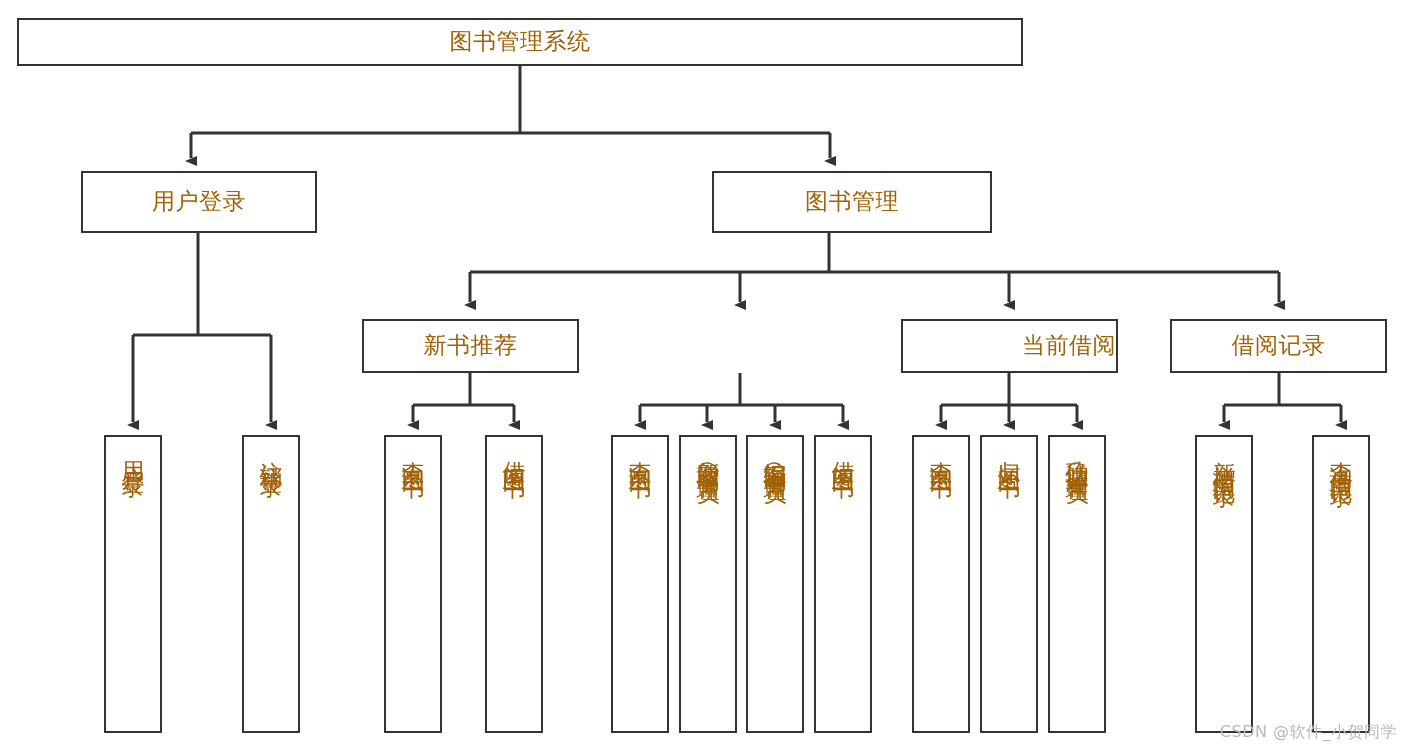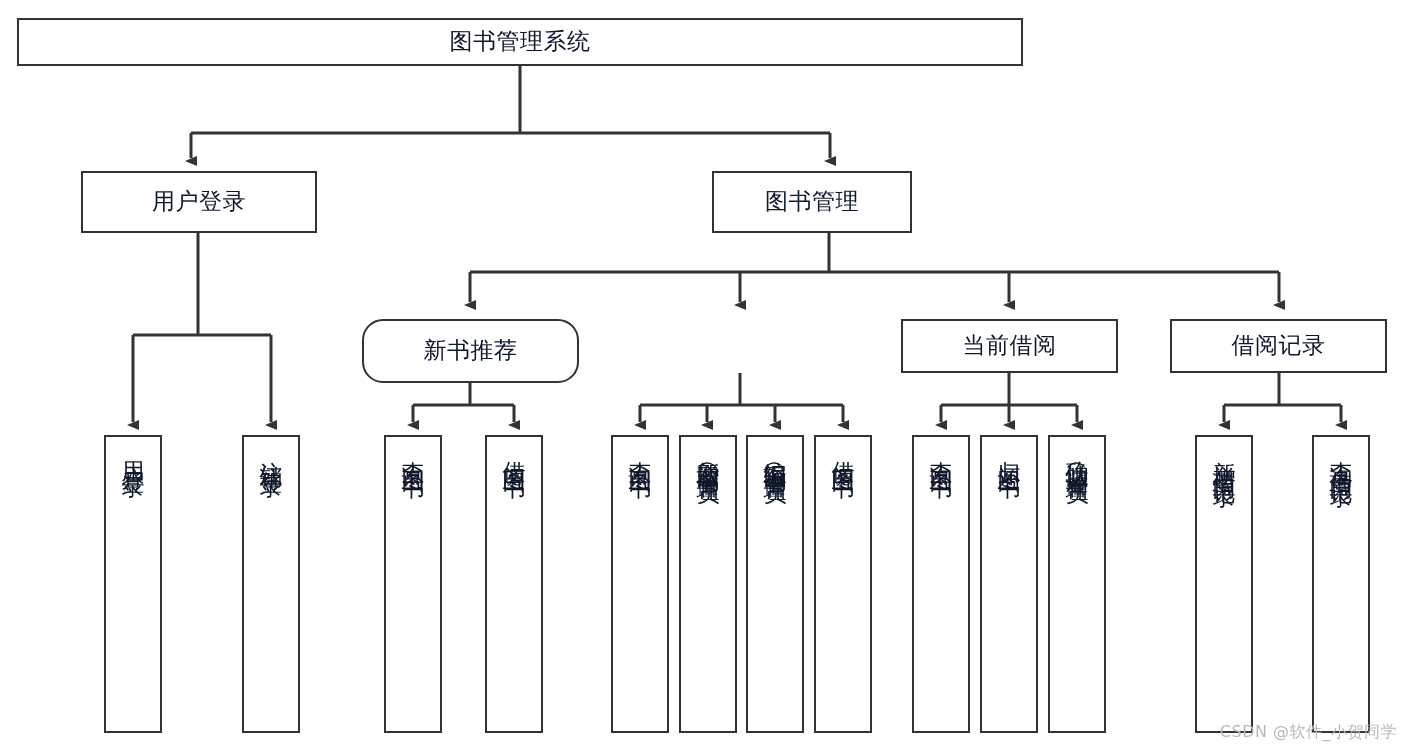--- a/index.html
+++ b/index.html
@@ -30,21 +30,21 @@
     position: absolute;
     box-sizing: border-box;
     background: #ffffff;
     border: 2px solid #333333;
     display: flex;
     align-items: center;
     justify-content: center;
     z-index: 2;
   }
   .node-label {
-    color: #0f172a;
+    color: #a16207;
     letter-spacing: 0.5px;
     text-align: center;
     line-height: 1.18;
     user-select: none;
   }
   .node.h .node-label {
     font-size: 23px;
     white-space: nowrap;
   }
   .node.v {
@@ -130,28 +130,28 @@
     </g>
   </svg>
 
   <div class="node h" style="left:17px; top:18px; width:1006px; height:48px;">
     <span class="node-label">图书管理系统</span>
   </div>
 
   <div class="node h" style="left:81px; top:171px; width:236px; height:62px;">
     <span class="node-label">用户登录</span>
   </div>
-  <div class="node h" style="left:712px; top:171px; width:200px; height:62px;">
+  <div class="node h" style="left:712px; top:171px; width:280px; height:62px;">
     <span class="node-label">图书管理</span>
   </div>
 
-  <div class="node h" style="left:362px; top:319px; width:217px; height:64px;border-radius:21px;">
+  <div class="node h" style="left:362px; top:319px; width:217px; height:54px;">
     <span class="node-label">新书推荐</span>
   </div>
-  <div class="node h" style="left:901px; top:319px; width:217px; height:54px;">
+  <div class="node h" style="left:901px; top:319px; width:217px; height:54px;justify-content:flex-end;">
     <span class="node-label">当前借阅</span>
   </div>
   <div class="node h" style="left:1170px; top:319px; width:217px; height:54px;">
     <span class="node-label">借阅记录</span>
   </div>
 
   <div class="node v" style="left:104px; top:435px; width:58px; height:298px;">
     <span class="node-label">用户登录</span>
   </div>
   <div class="node v" style="left:242px; top:435px; width:58px; height:298px;">

